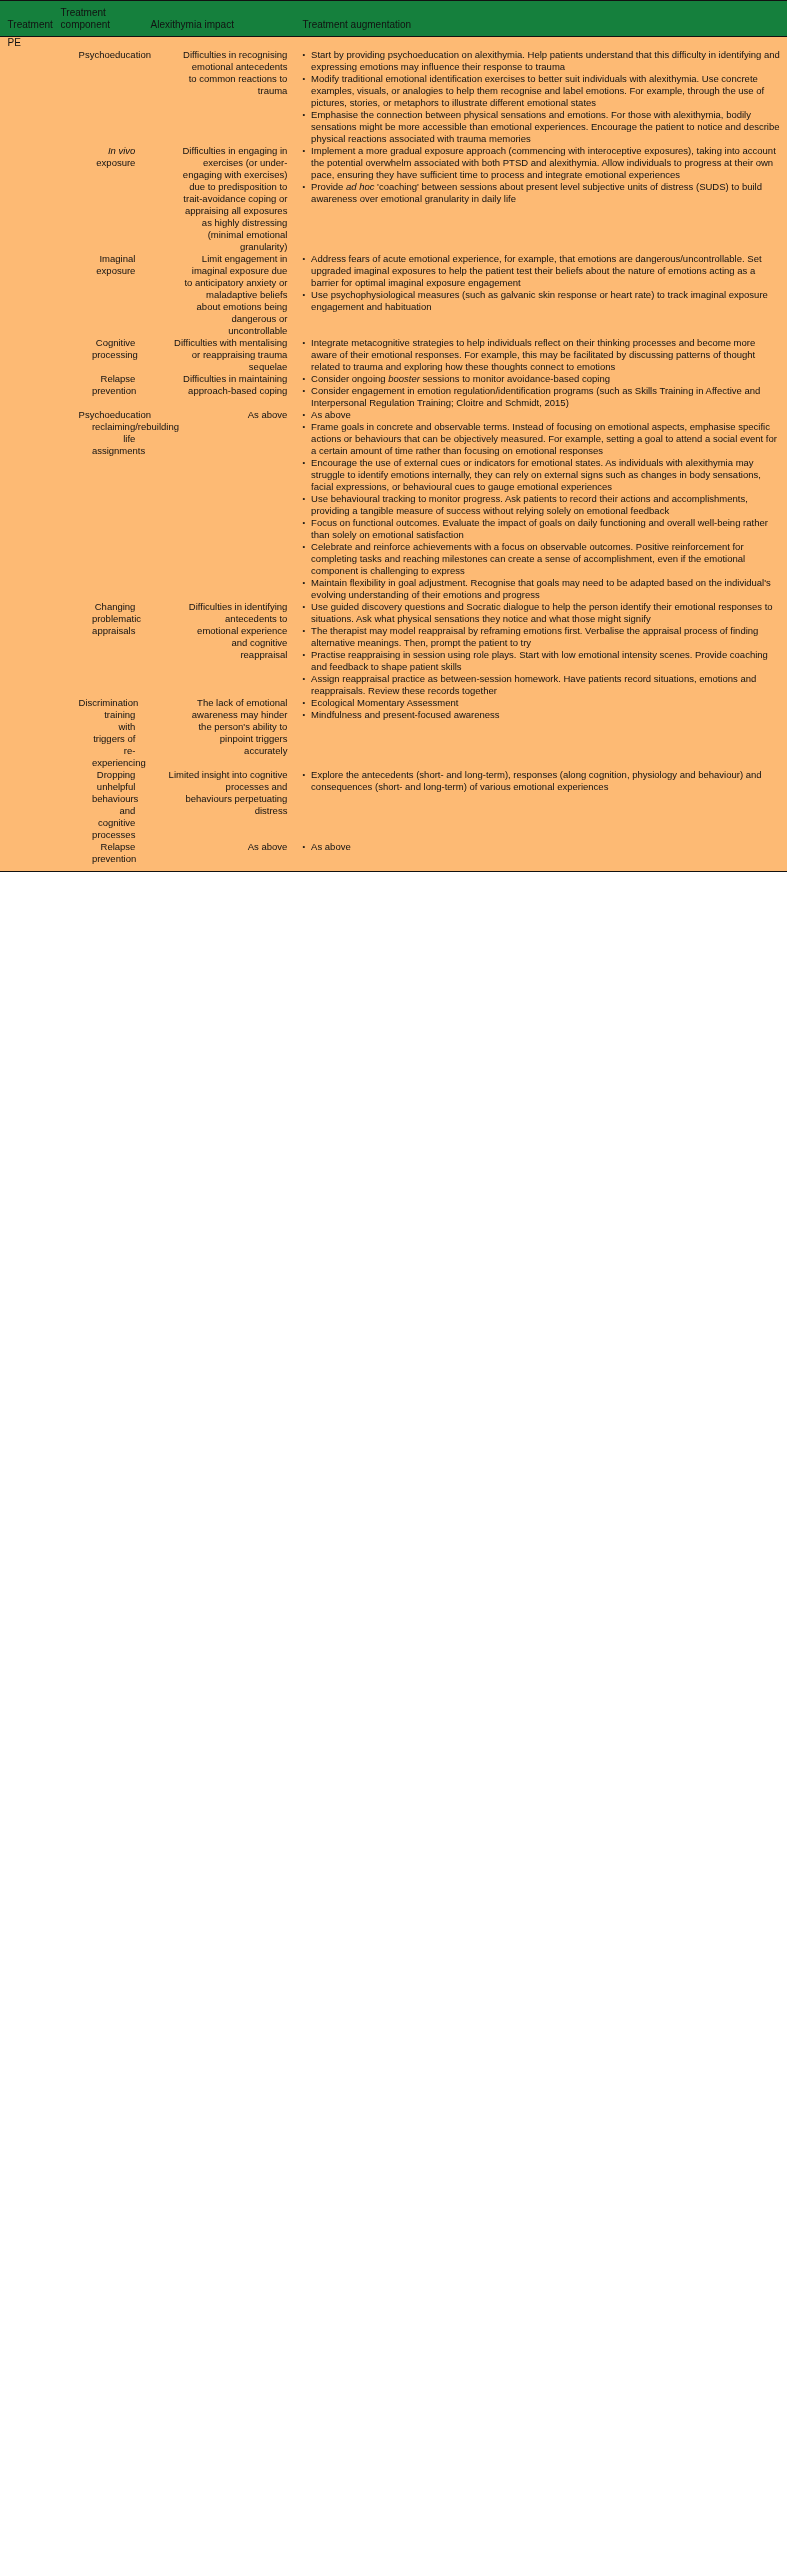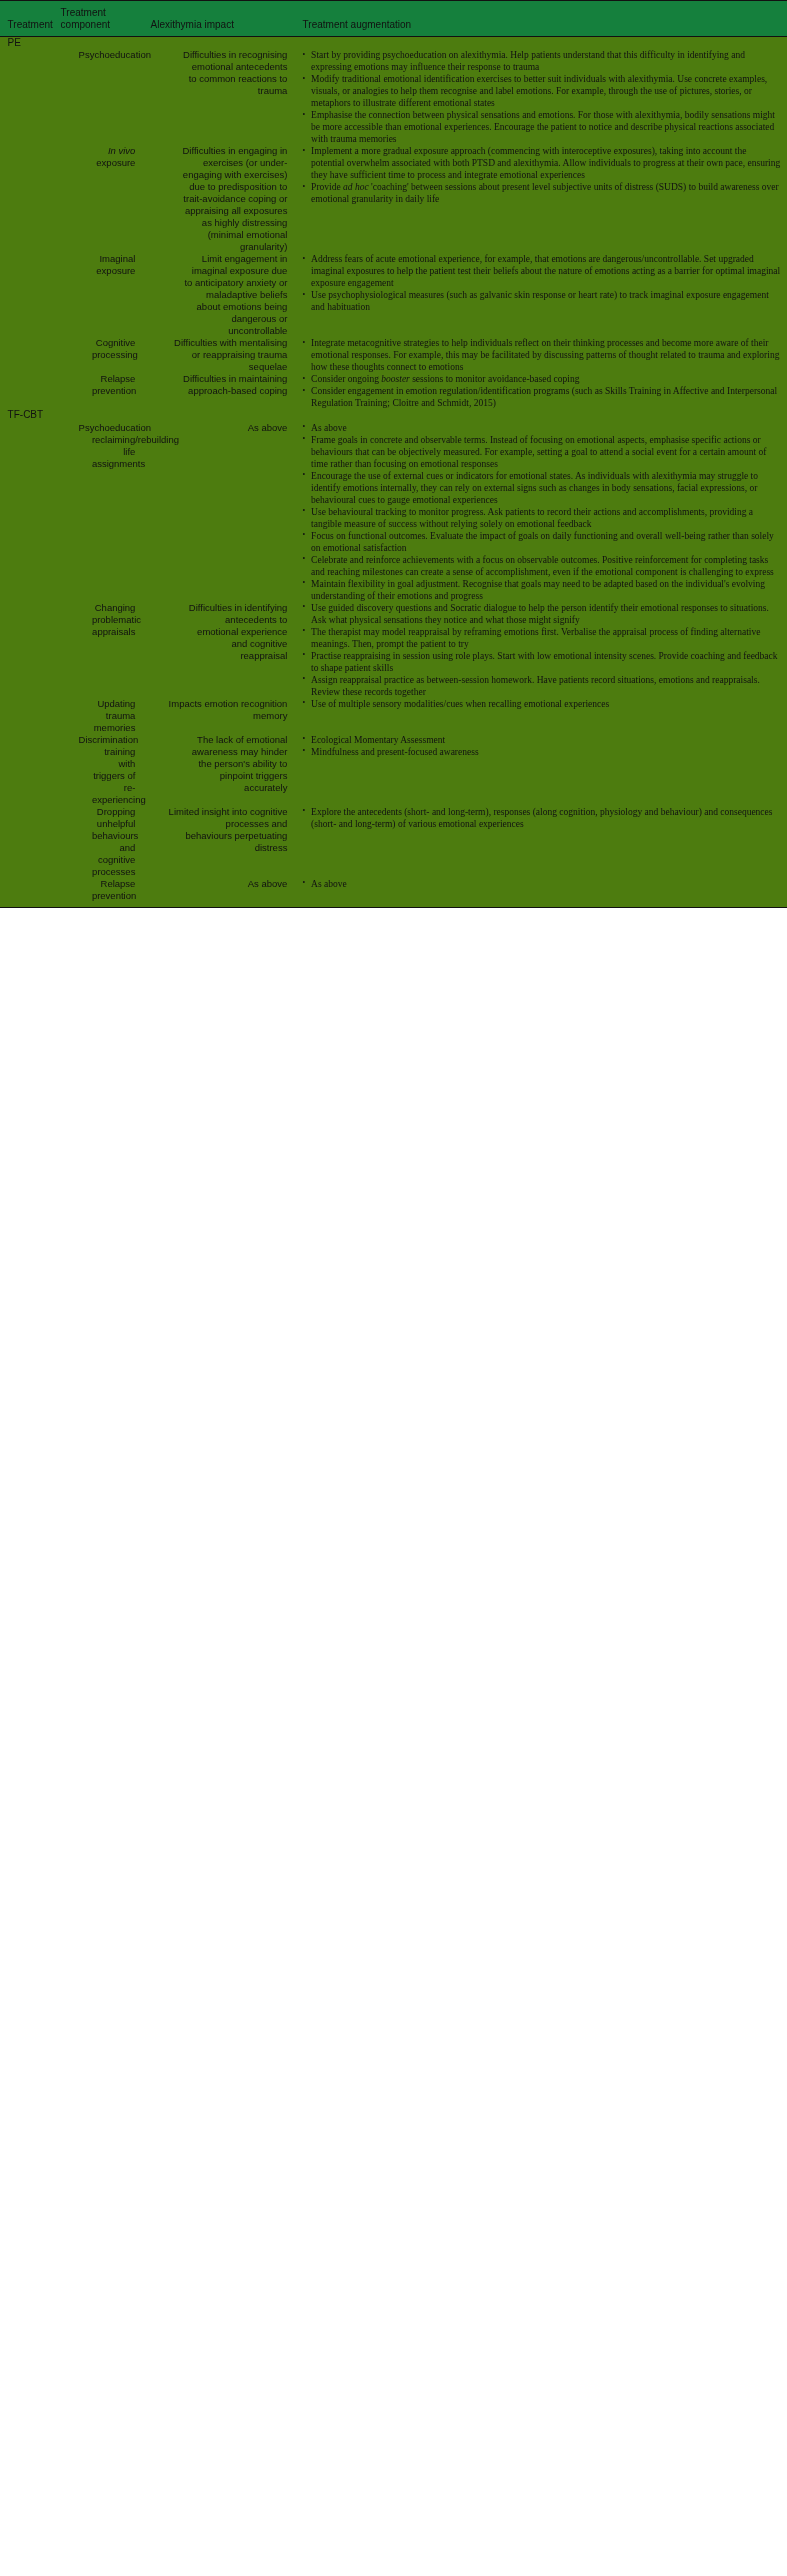--- a/index.html
+++ b/index.html
@@ -35,21 +35,21 @@
     border-top:1.1px solid #111111;
     border-bottom:1.1px solid #111111;
     background:#15803d;
   }
   table.alexi tbody td{
     font-size:9.5px;
     line-height:12px;
     color:#111111;
     vertical-align:top;
     padding:0 7.6px 0 7.6px;
-    background:#4d7c0f;
+    background:#fdba74;
   }
   
   col.c-treatment{width:53px;}
   col.c-component{width:90px;}
   col.c-impact{width:152px;}
   col.c-aug{width:493px;}
 
   .hdr-treatment{padding-left:7.6px;}
   .hdr-component{}
   .hdr-impact{padding-left:9.5px;}
@@ -75,21 +75,20 @@
     text-align:right;
   }
   td.component-cell{padding-top:1.9px;}
   td.impact-cell{padding-top:1.9px;padding-left:9.5px;}
   td.aug-cell{padding-top:1.9px;padding-left:9.5px;padding-right:13.3px;}
 
   ul.bullets{
     list-style:none;
     margin:0;
     padding:0;
-    font-family:Liberation Serif, serif;
   }
   ul.bullets li{
     position:relative;
     padding-left:8.5px;
     margin:0 0 0 0;
     text-align:left;
   }
   ul.bullets li:before{
     content:"\2022";
     position:absolute;
@@ -202,24 +201,20 @@
             <div class="hang">Difficulties in maintaining approach-based coping</div>
           </td>
           <td class="aug-cell">
             <ul class="bullets">
               <li>Consider ongoing <em>booster</em> sessions to monitor avoidance-based coping</li>
               <li>Consider engagement in emotion regulation/identification programs (such as Skills Training in Affective and Interpersonal Regulation Training; Cloitre and Schmidt, 2015)</li>
             </ul>
           </td>
         </tr>
         <tr>
-          <td class="treatment-cell"><span class="group-label">TF-CBT</span></td>
-          <td colspan="3"></td>
-        </tr>
-        <tr>
           <td></td>
           <td class="component-cell">
             <div class="hang">Psychoeducation reclaiming/rebuilding life assignments</div>
           </td>
           <td class="impact-cell">
             <div class="hang">As above</div>
           </td>
           <td class="aug-cell">
             <ul class="bullets">
               <li>As above</li>
@@ -245,34 +240,20 @@
               <li>Use guided discovery questions and Socratic dialogue to help the person identify their emotional responses to situations. Ask what physical sensations they notice and what those might signify</li>
               <li>The therapist may model reappraisal by reframing emotions first. Verbalise the appraisal process of finding alternative meanings. Then, prompt the patient to try</li>
               <li>Practise reappraising in session using role plays. Start with low emotional intensity scenes. Provide coaching and feedback to shape patient skills</li>
               <li>Assign reappraisal practice as between-session homework. Have patients record situations, emotions and reappraisals. Review these records together</li>
             </ul>
           </td>
         </tr>
         <tr>
           <td></td>
           <td class="component-cell">
-            <div class="hang">Updating trauma memories</div>
-          </td>
-          <td class="impact-cell">
-            <div class="hang">Impacts emotion recognition memory</div>
-          </td>
-          <td class="aug-cell">
-            <ul class="bullets">
-              <li>Use of multiple sensory modalities/cues when recalling emotional experiences</li>
-            </ul>
-          </td>
-        </tr>
-        <tr>
-          <td></td>
-          <td class="component-cell">
             <div class="hang">Discrimination training with triggers of re-experiencing</div>
           </td>
           <td class="impact-cell">
             <div class="hang">The lack of emotional awareness may hinder the person's ability to pinpoint triggers accurately</div>
           </td>
           <td class="aug-cell">
             <ul class="bullets">
               <li>Ecological Momentary Assessment</li>
               <li>Mindfulness and present-focused awareness</li>
             </ul>

